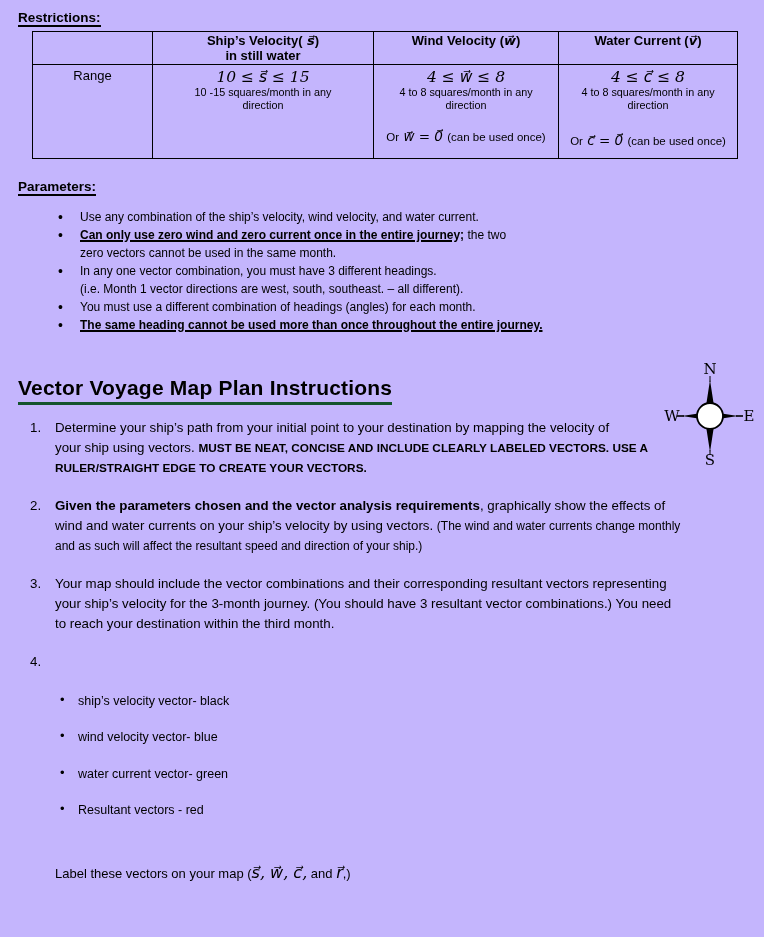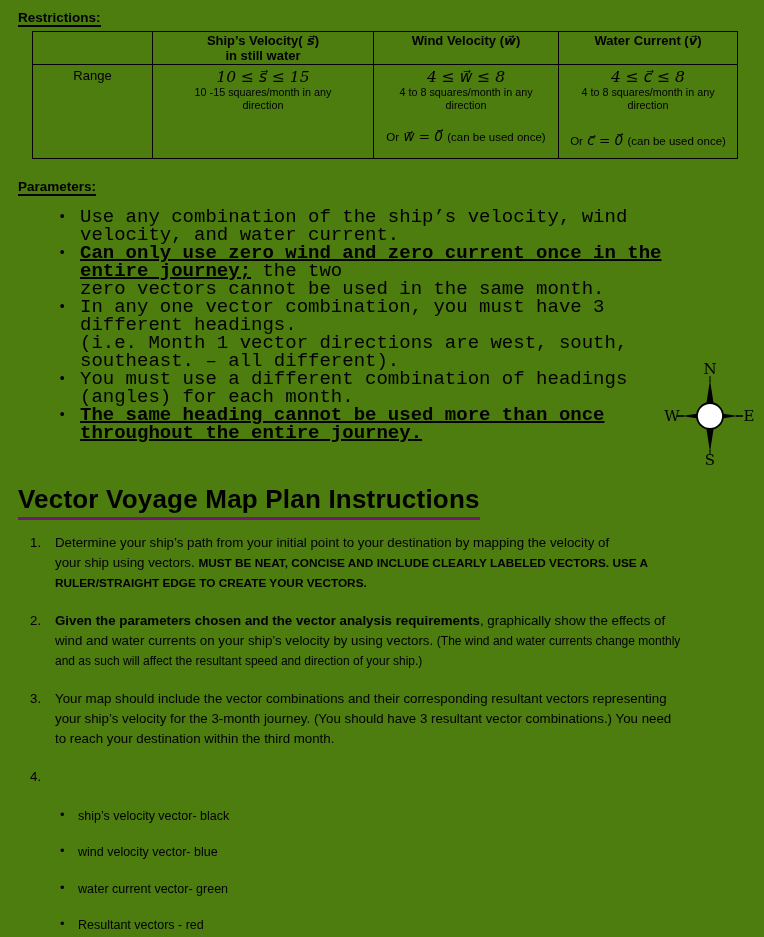--- a/index.html
+++ b/index.html
@@ -1,18 +1,18 @@
 <!DOCTYPE html>
 <html><head>
 <meta charset="utf-8">
 <style>
   * { box-sizing: border-box; }
   html,body { margin:0; padding:0; background:#888; }
   .page {
-    width:764px; height:937px; margin:0 auto; background:#4d7c0f; color:#000;
+    width:764px; height:937px; margin:0 auto; background:#c4b5fd; color:#000;
     font-family:"Liberation Sans", sans-serif; position:relative; overflow:hidden;
     padding:8px 20px 0 18px;
   }
   
   .sec-head { font-size:13.5px; font-weight:bold; margin:2px 0 4px 0; }
   .sec-head .ul { border-bottom:2.5px solid #000; padding-bottom:0px; display:inline-block; }
 
   
   table.restr { border-collapse:collapse; table-layout:fixed; width:705px; margin-left:14px; }
   table.restr th, table.restr td { border:1.5px solid #000; padding:1px 4px; }
@@ -22,28 +22,28 @@
   .cell-math { font-family:"DejaVu Serif","DejaVu Sans",serif; font-style:italic; font-size:15.5px; line-height:18px; margin-top:2px; }
   .cell-desc { font-size:10.8px; line-height:12.5px; white-space:pre-line; }
   .cell-or   { font-size:11.5px; margin-top:17px; }
   .cell-or.lower { margin-top:21px; }
   .or-math { font-family:"DejaVu Serif","DejaVu Sans",serif; font-style:italic; font-size:13.5px; }
   .range-label { font-size:13px;text-align:center; }
 
   
   .params-wrap { margin-top:20px; }
   ul.params { list-style:none; margin:12px 0 0 0; padding:0 0 0 40px; }
-  ul.params li { position:relative; padding-left:22px; font-size:19px; line-height:18px; white-space:pre-line; width:660px;font-family:Liberation Mono, monospace; }
+  ul.params li { position:relative; padding-left:22px; font-size:12px; line-height:18px; white-space:pre-line; width:660px; }
   ul.params li::before { content:"\2022"; position:absolute; left:0; top:0; font-size:14px; }
   .b-strong { font-weight:bold; text-decoration:underline; text-decoration-thickness:2px; }
 
   
   .title-row { margin-top:42px; }
-  h1.doc-title { font-size:26px; font-weight:bold; margin:0; display:inline-block;
-                 border-bottom:3px solid #701a75; padding-bottom:2px; letter-spacing:0.2px; }
+  h1.doc-title { font-size:21px; font-weight:bold; margin:0; display:inline-block;
+                 border-bottom:3px solid #14532d; padding-bottom:2px; letter-spacing:0.2px; }
   .compass { position:absolute; top:358px; left:660px; width:100px; height:110px; }
   .compass text { font-family:"DejaVu Serif", serif; font-size:15px; fill:#000; }
 
   
   .num-list { margin-top:13px; }
   .ni { display:flex; margin-bottom:18px; }
   .ni .num { flex:none; width:25px; font-size:13.3px; line-height:20px; margin-left:12px; }
   .ni .ni-body { white-space:pre-line; font-size:13.3px; line-height:20px; width:695px; }
   .run-caps { font-weight:bold; font-size:11.8px; }
   .run-bold { font-weight:bold; }

